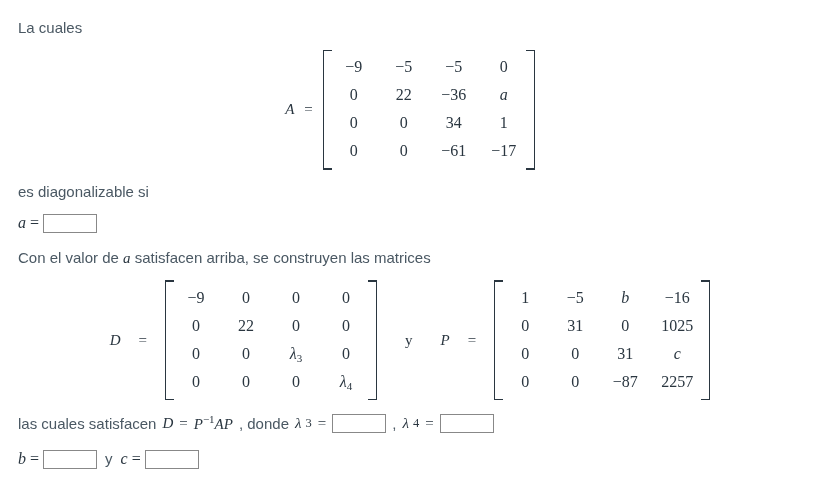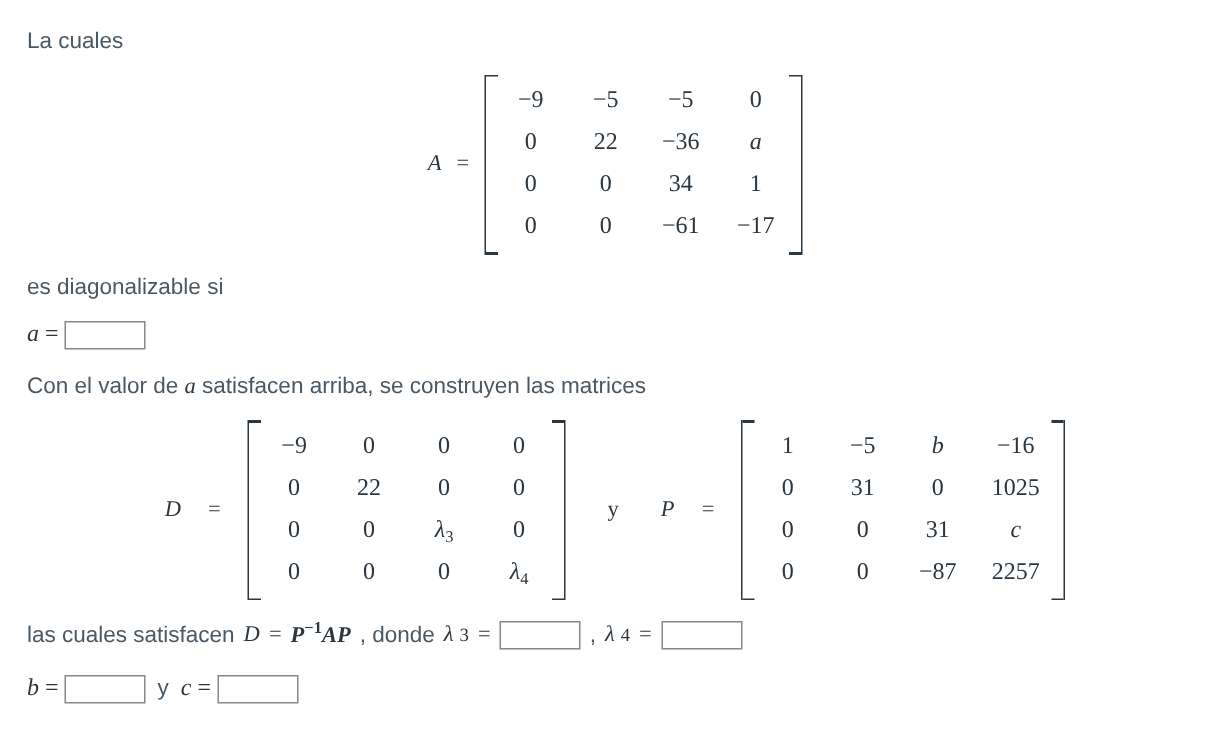--- a/index.html
+++ b/index.html
@@ -210,21 +210,21 @@
         <span class="mcell">2257</span>
       </span>
     <span class="bracket right"></span>
   </span>
 </div>
 
 <div class="after-matrix">
   <span>las cuales satisfacen </span>
   <span class="math-var">D</span>
   <span class="math-up"> =</span>
-  <span style="white-space:nowrap;font-weight:bold;">
+  <span style="white-space:nowrap;">
     <span class="math-var">P</span><span class="math-up sup">−1</span><span class="math-var">AP</span></span>
     <span>, donde </span>
   <span class="math-var lam">λ</span>
     <sub class="math-up" style="margin-left:-2px;">3</sub>
   <span class="math-up"> =</span>
   <span class="input-box"></span>
   <span>, </span>
   <span class="math-var lam">λ</span>
     <sub class="math-up" style="margin-left:-2px;">4</sub>
   <span class="math-up"> =</span>

